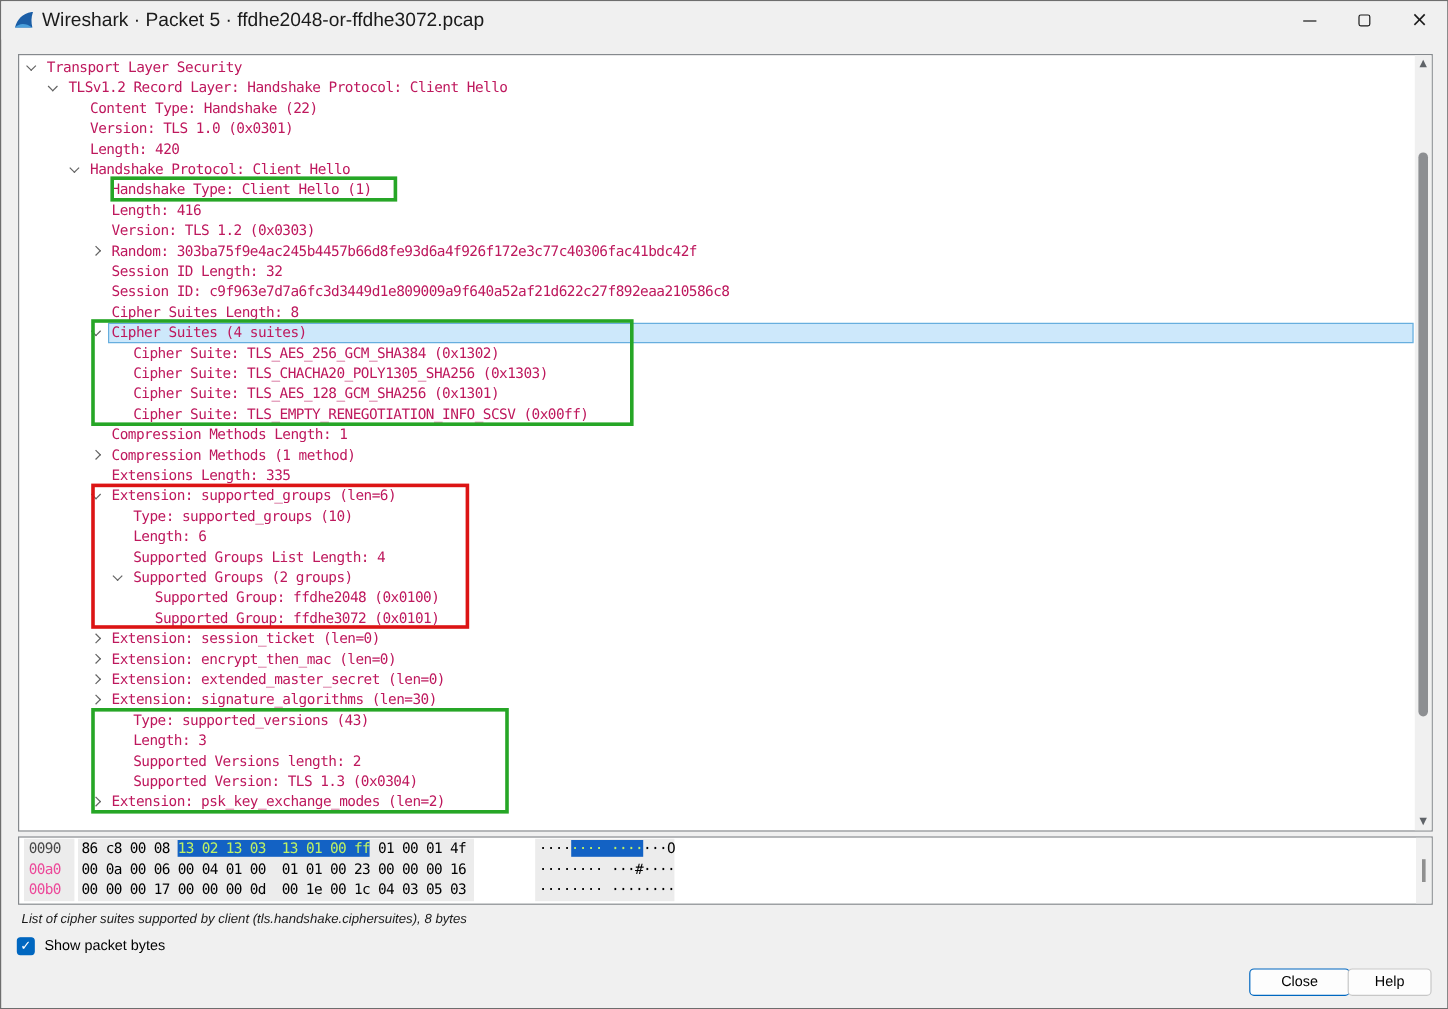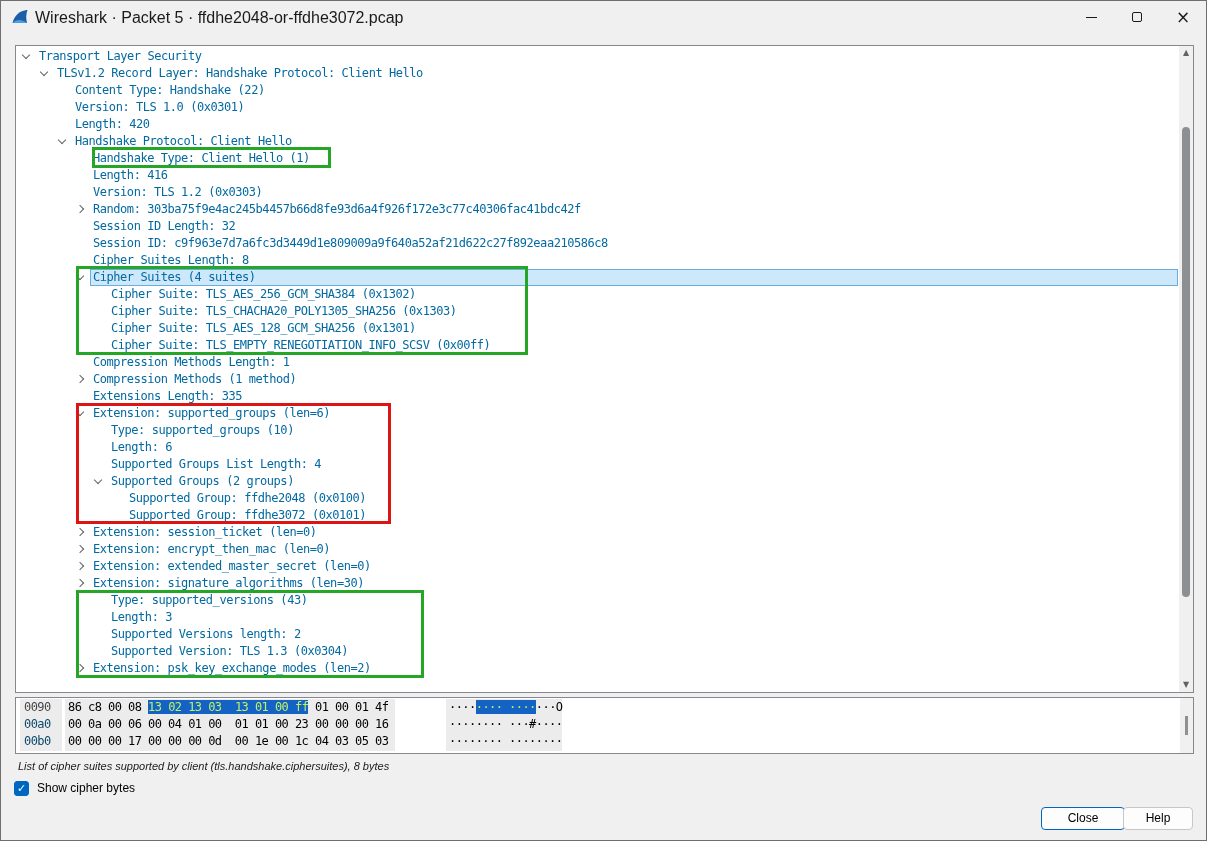--- a/index.html
+++ b/index.html
@@ -22,21 +22,21 @@
   #btn-close .glyph { font-size:17px; line-height:17px; color:#1a1a1a; font-family:"DejaVu Sans", sans-serif; }
 
   
   #tree-pane {
     position:absolute; left:14px; top:44px; width:1179px; height:648px;
     background:#ffffff; border:1px solid #85898d; overflow:hidden;
   }
   #tree-rows { position:absolute; left:0; top:2px; width:100%; }
   .trow { position:relative; height:17px; line-height:17px; white-space:pre;
           font-family:"DejaVu Sans Mono","Liberation Mono",monospace;
-          font-size:12px; letter-spacing:-0.45px; color:#0369a1;text-align:center; }
+          font-size:12px; letter-spacing:-0.45px; color:#be185d;text-align:center; }
   .trow .txt { position:absolute; top:0; }
   .chev { position:absolute; top:5px; width:6px; height:6px;
           border-right:1.5px solid #636363; border-bottom:1.5px solid #636363; }
   .chev.expanded  { transform:rotate(45deg); top:4px; }
   .chev.collapsed { transform:rotate(-45deg); }
   .sel-bg { position:absolute; top:0; height:17px; background:#cde8fb; border:1px solid #67aede; }
 
   .annot { position:absolute; background:transparent; pointer-events:none; }
 
   
@@ -54,21 +54,21 @@
   #colbg-offset { left:4px;  width:42px; }
   #colbg-hex    { left:49px; width:330px; }
   #colbg-ascii  { left:430px; width:116px; }
   #hex-rows { position:absolute; left:0; top:1px; width:100%; }
   .hrow { position:relative; height:17px; line-height:17px; white-space:pre;
           font-family:"DejaVu Sans Mono","Liberation Mono",monospace;
           font-size:12px; letter-spacing:-0.55px; color:#000; }
   .hrow .off   { position:absolute; left:8px; }
   .hrow .hex   { position:absolute; left:52px; }
   .hrow .ascii { position:absolute; left:433px; }
-  .off.active { color:#474747; } .off.dim { color:#0c4a6e; }
+  .off.active { color:#474747; } .off.dim { color:#ec4899; }
   .selbyte { background:#1362c4; color:#bef264; }
   #hex-scroll { position:absolute; right:0; top:0; width:13px; height:55px; background:#f0f0f0; }
   #hex-thumb { position:absolute; left:5px; top:18px; width:3px; height:19px; background:#909090; }
 
   
   #status-text { position:absolute; left:17px; top:759px; font-size:11px; font-style:italic; color:#1a1a1a; }
   #checkbox-row { position:absolute; left:13px; top:778px; height:18px; display:flex; align-items:center; }
   #checkbox { width:15px; height:15px; border-radius:3px; background:#0067c0; border:1px solid #0067c0;
               color:#fff; font-size:11px; line-height:14px; text-align:center;
               font-family:"DejaVu Sans",sans-serif; }
@@ -163,18 +163,18 @@
         <div class="hrow"><span class="off dim">00b0</span><span class="hex"><span>00 00 00 17 00 00 00 0d  00 1e 00 1c 04 03 05 03</span></span><span class="ascii"><span>········ ········</span></span></div>
       </div>
     <div id="hex-scroll">
       <div id="hex-thumb"></div>
     </div>
   </div>
 
   <div id="status-text">List of cipher suites supported by client (tls.handshake.ciphersuites), 8 bytes</div>
   <div id="checkbox-row">
     <div id="checkbox">✓</div>
-    <span id="checkbox-label">Show cipher bytes</span>
+    <span id="checkbox-label">Show packet bytes</span>
   </div>
   <div class="dlgbtn" id="close-button">Close</div>
   <div class="dlgbtn" id="help-button">Help</div>
 
 </div>
 
 </body></html>

